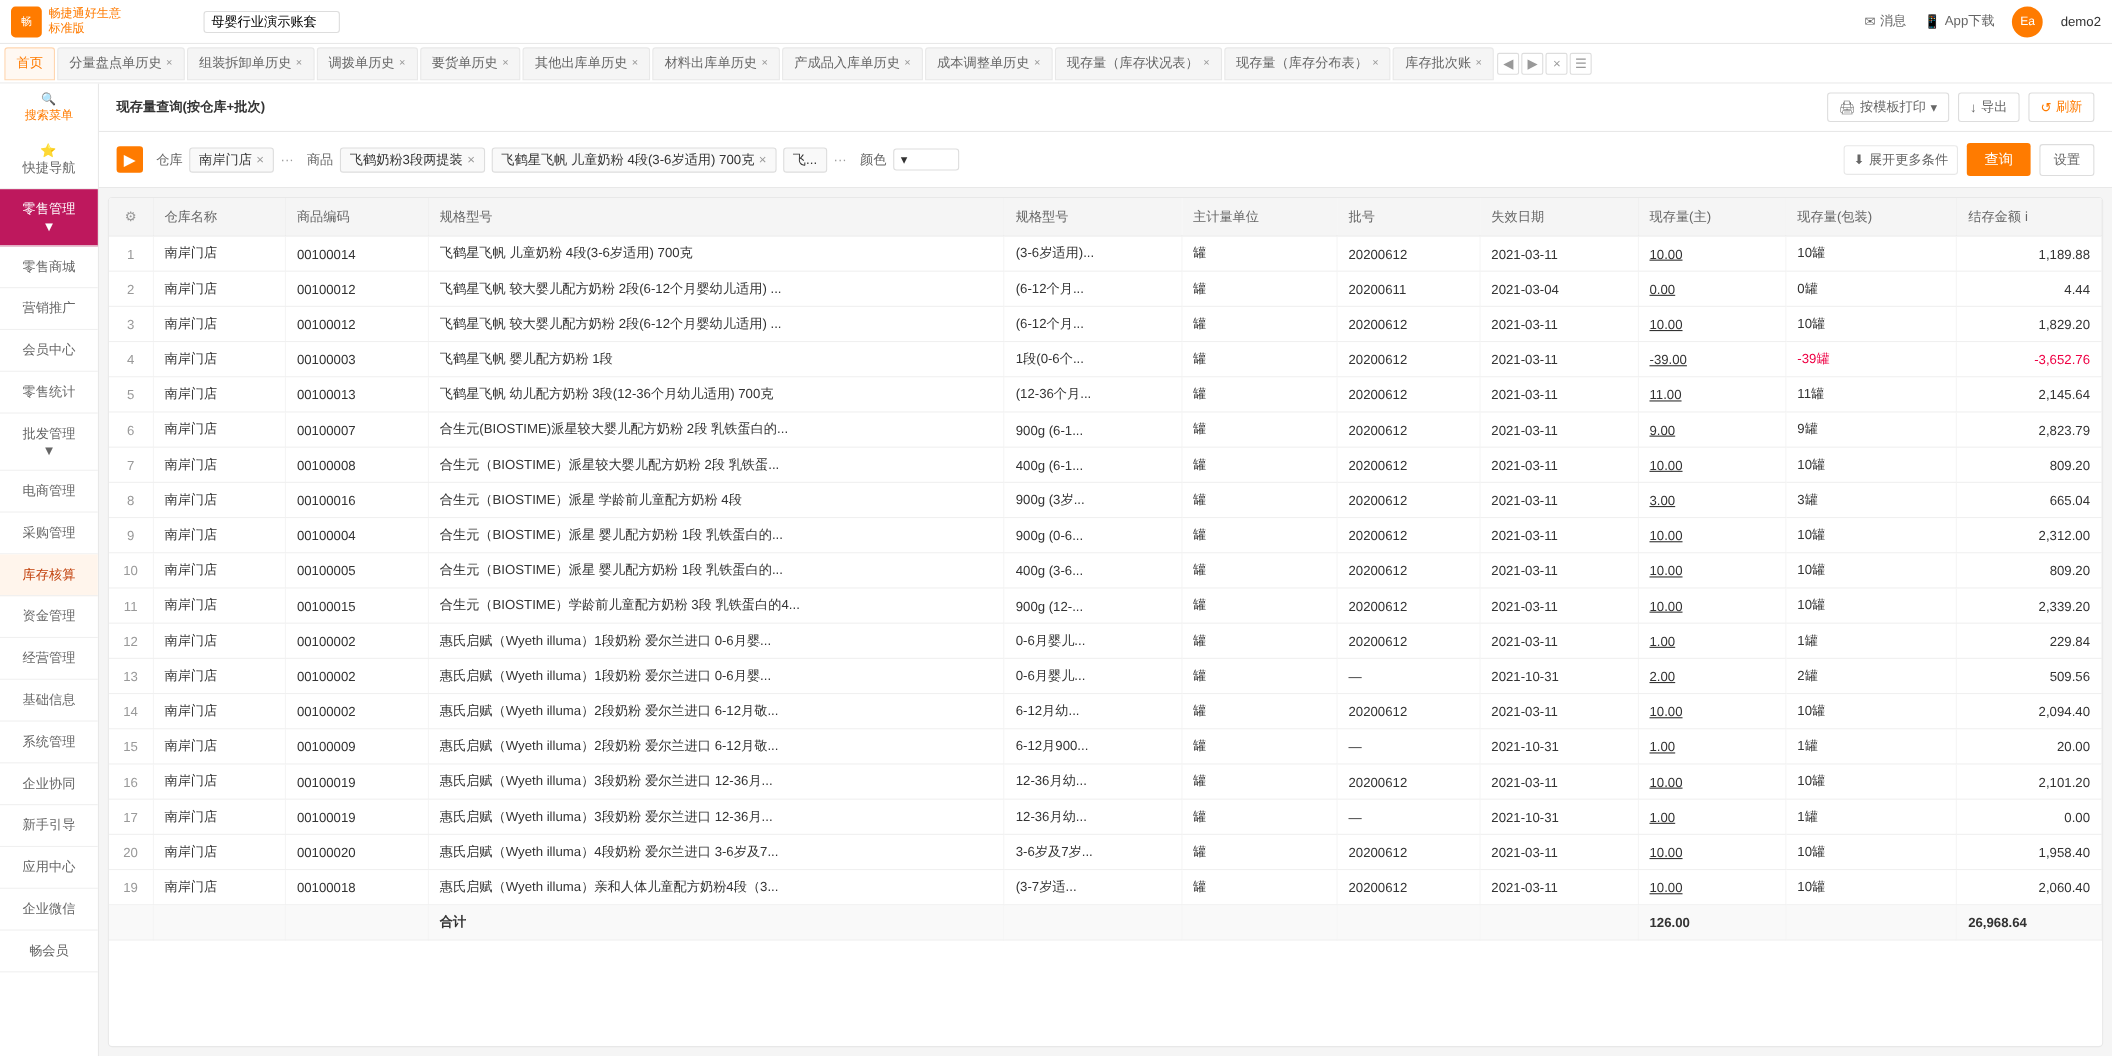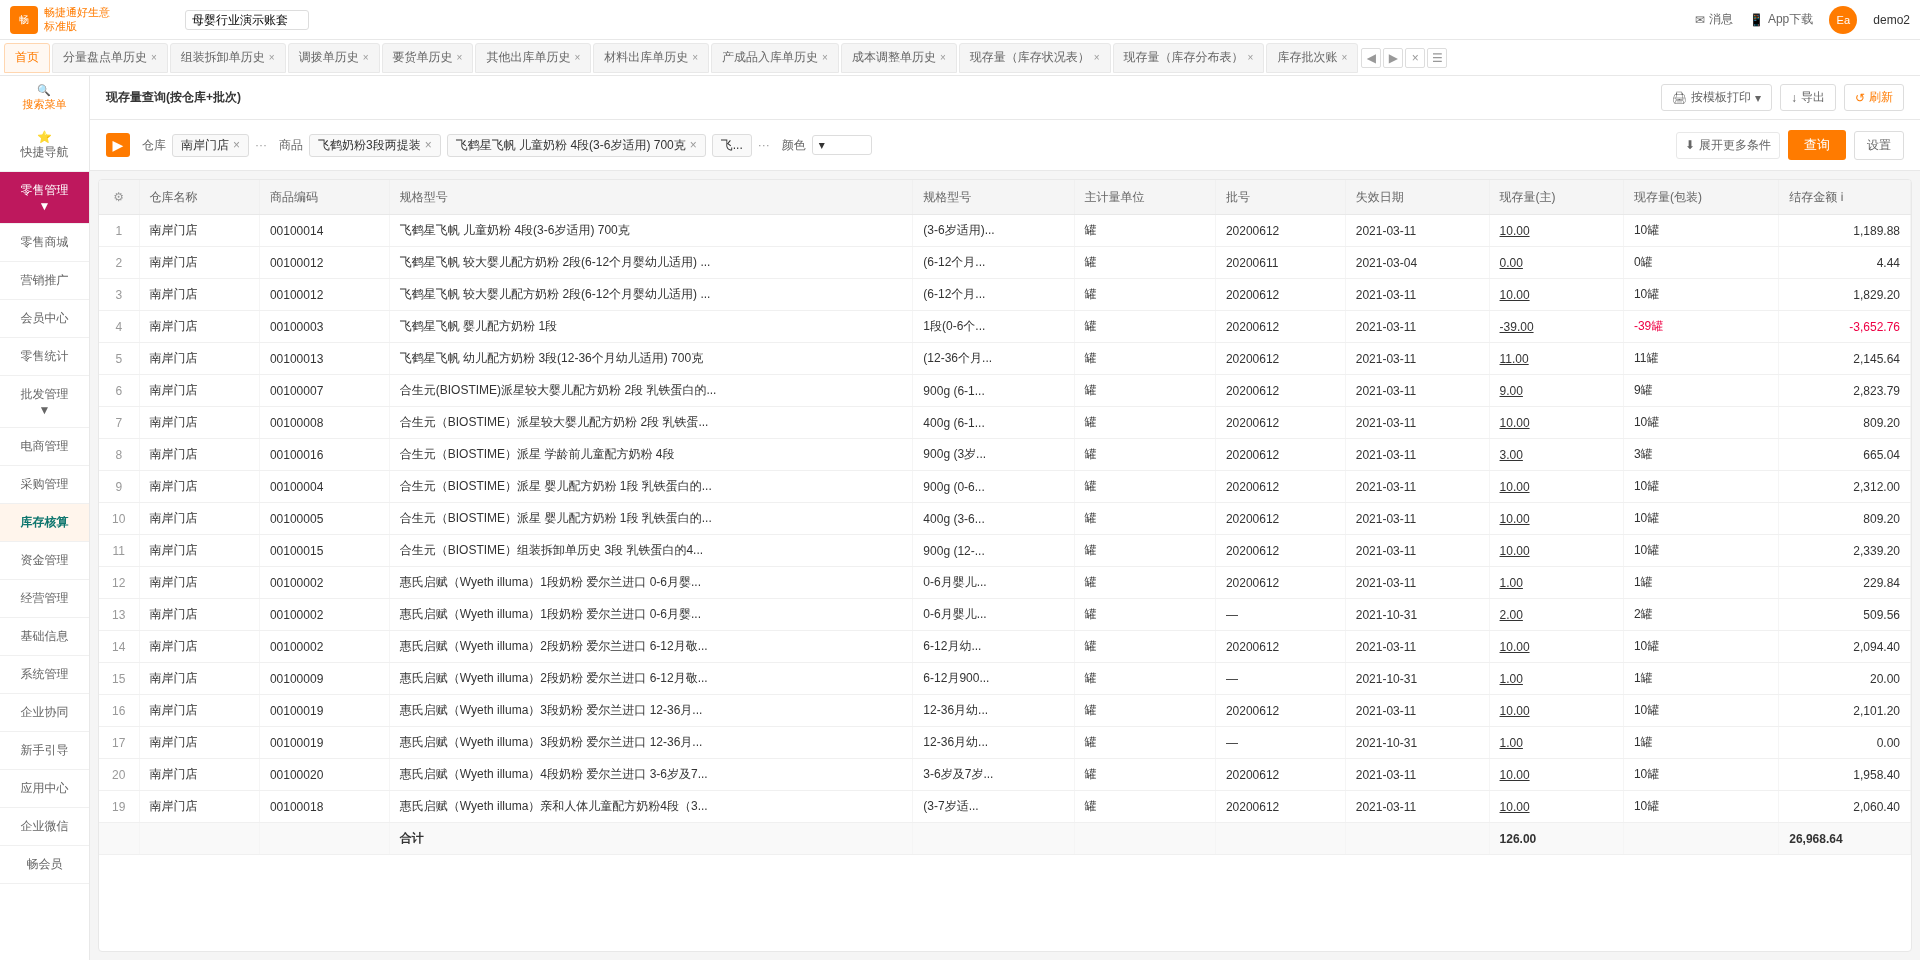--- a/index.html
+++ b/index.html
@@ -192,21 +192,21 @@
     <div class="sidebar-item">
       <div>批发管理</div>
       <span>▼</span>
     </div>
     <div class="sidebar-item">
       <div>电商管理</div>
     </div>
     <div class="sidebar-item">
       <div>采购管理</div>
     </div>
-    <div class="sidebar-item" style="background:#fff5ec;color:#0f766e;font-weight:bold;">
+    <div class="sidebar-item" style="background:#fff5ec;color:#c2410c;font-weight:normal;">
       <div>库存核算</div>
     </div>
     <div class="sidebar-item">
       <div>资金管理</div>
     </div>
     <div class="sidebar-item">
       <div>经营管理</div>
     </div>
     <div class="sidebar-item">
       <div>基础信息</div>
@@ -443,21 +443,21 @@
     <td>20200612</td>
     <td>2021-03-11</td>
     <td class="underline">10.00</td>
     <td class="">10罐</td>
     <td class="" style="text-align:right;">809.20</td>
   </tr>
             <tr>
     <td class="row-num">11</td>
     <td>南岸门店</td>
     <td>00100015</td>
-    <td style="max-width:300px;overflow:hidden;text-overflow:ellipsis;">合生元（BIOSTIME）组装拆卸单历史 3段 乳铁蛋白的4...</td>
+    <td style="max-width:300px;overflow:hidden;text-overflow:ellipsis;">合生元（BIOSTIME）学龄前儿童配方奶粉 3段 乳铁蛋白的4...</td>
     <td>900g (12-...</td>
     <td>罐</td>
     <td>20200612</td>
     <td>2021-03-11</td>
     <td class="underline">10.00</td>
     <td class="">10罐</td>
     <td class="" style="text-align:right;">2,339.20</td>
   </tr>
             <tr>
     <td class="row-num">12</td>

